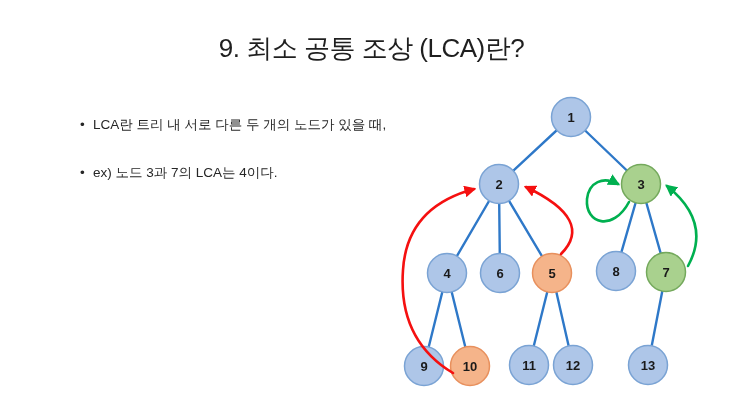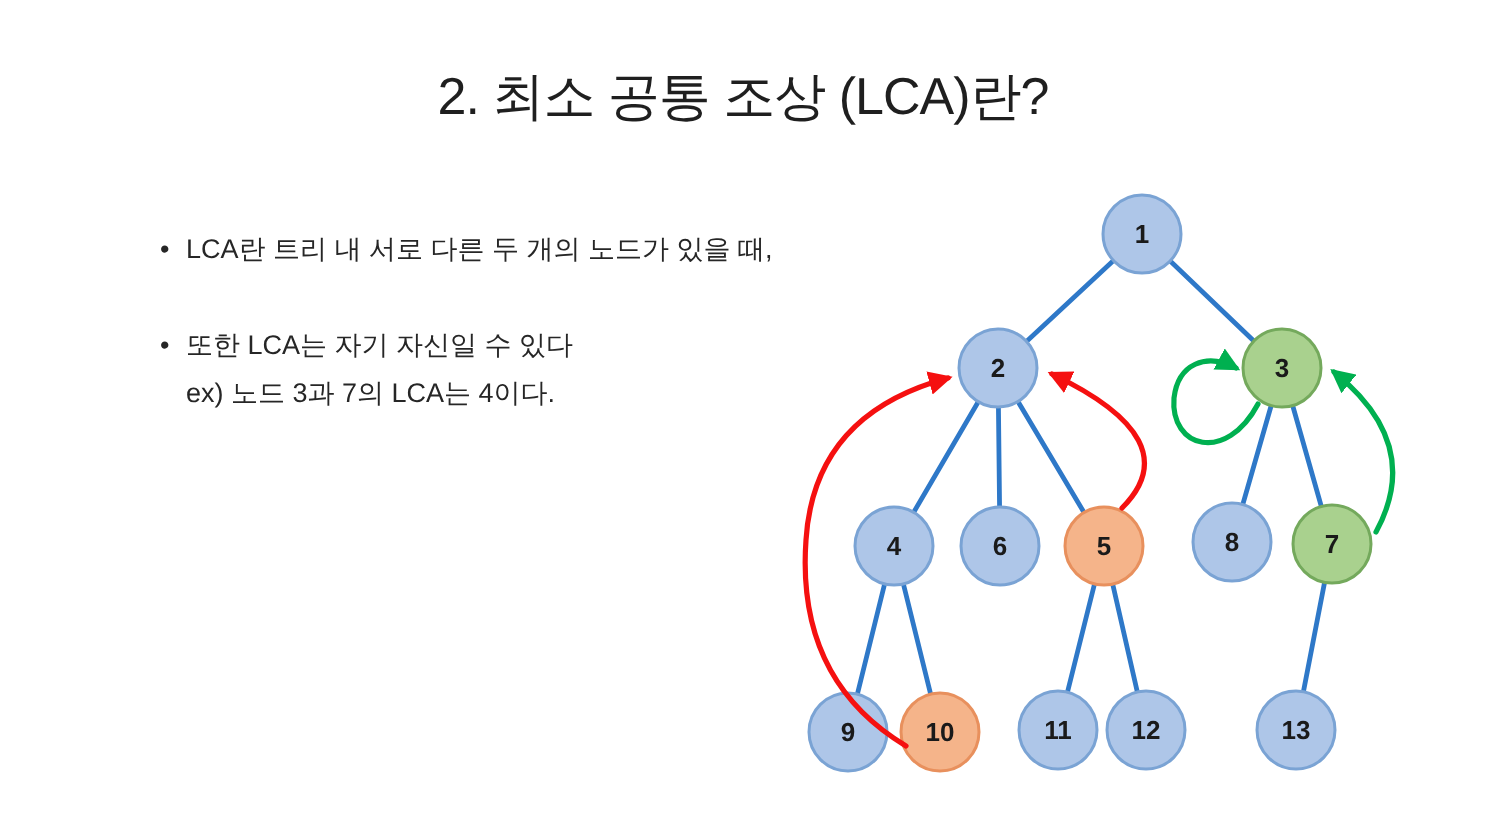--- a/index.html
+++ b/index.html
@@ -33,30 +33,29 @@
   .node-label {
     font-family:"Liberation Sans", sans-serif;
     font-size:13px; font-weight:bold;
   }
 </style>
 </head>
 <body>
 
 <div class="slide">
 
-  <div class="title">2. 최소 공통 조상 (LCA)란?</div>
+  <div class="title">9. 최소 공통 조상 (LCA)란?</div>
 
   <div class="bullets">
     <div class="bullet-group">
       <span class="bullet-dot">•</span>
       <div>LCA란 트리 내 서로 다른 두 개의 노드가 있을 때,</div>
     </div>
     <div class="bullet-group">
       <span class="bullet-dot">•</span>
-      <div>또한 LCA는 자기 자신일 수 있다</div>
       <div>ex) 노드 3과 7의 LCA는 4이다.</div>
     </div>
   </div>
 
   <svg class="tree-svg" width="743" height="418" viewBox="0 0 743 418">
       <defs>
         <marker id="head-red" viewBox="0 0 10 10" refX="8" refY="5" markerWidth="4.6" markerHeight="4.6" orient="auto-start-reverse">
           <path d="M 0 0 L 10 5 L 0 10 z" fill="#f51010"></path>
         </marker>
         <marker id="head-green" viewBox="0 0 10 10" refX="8" refY="5" markerWidth="4.6" markerHeight="4.6" orient="auto-start-reverse">

